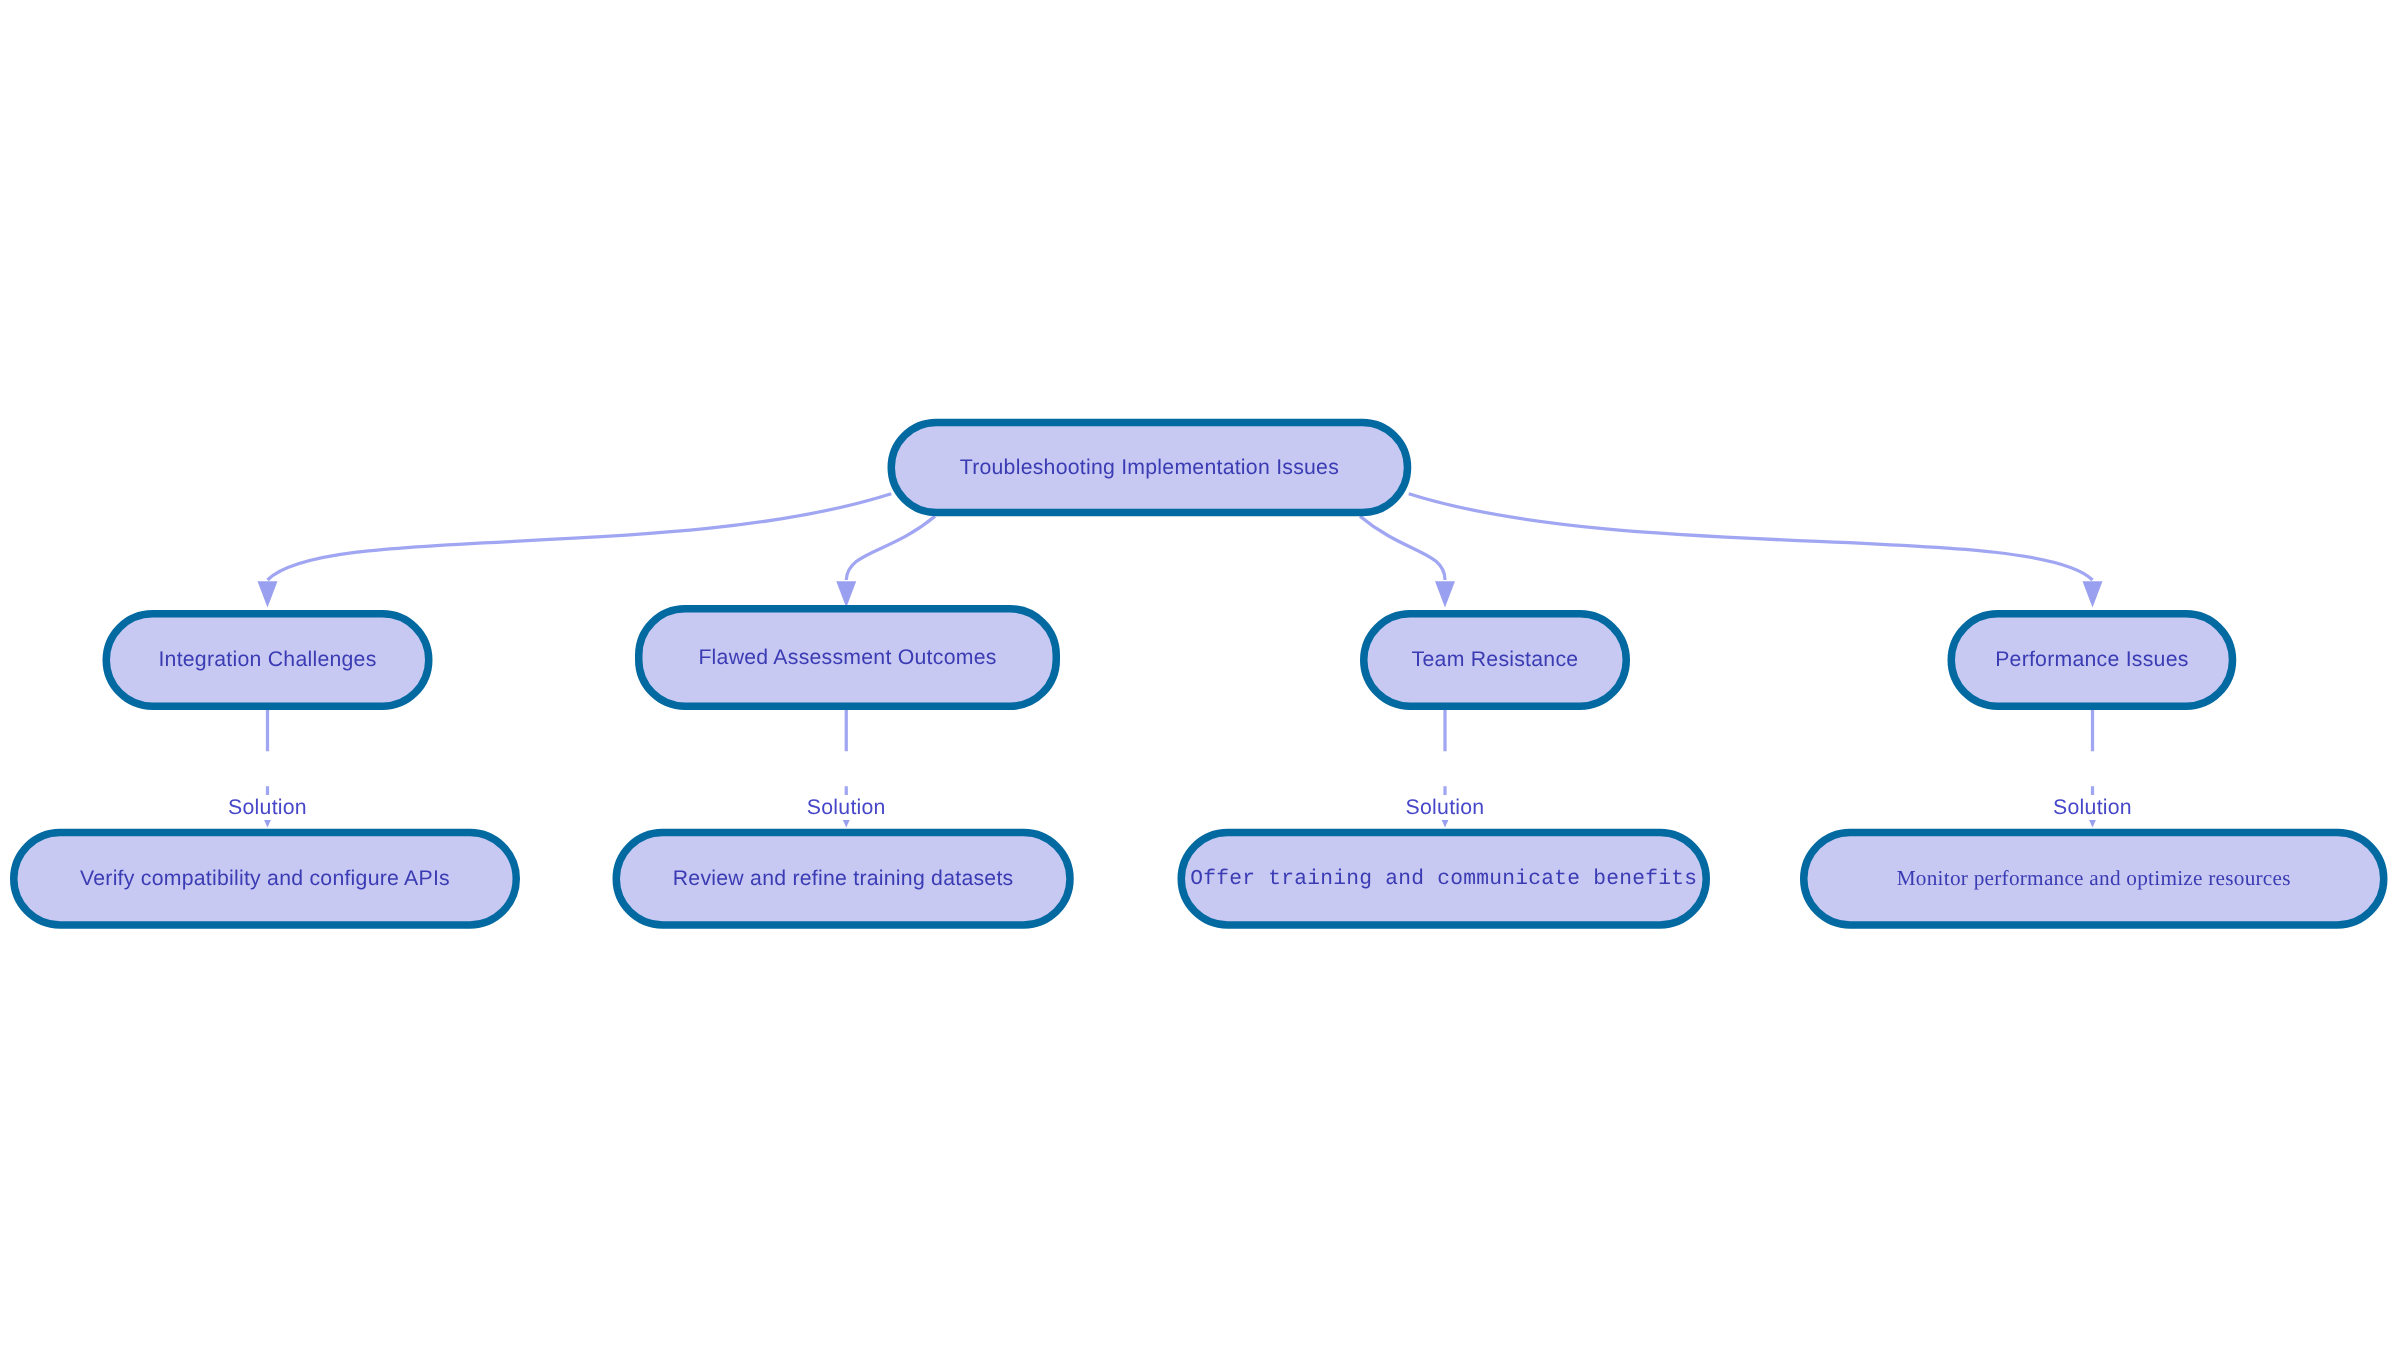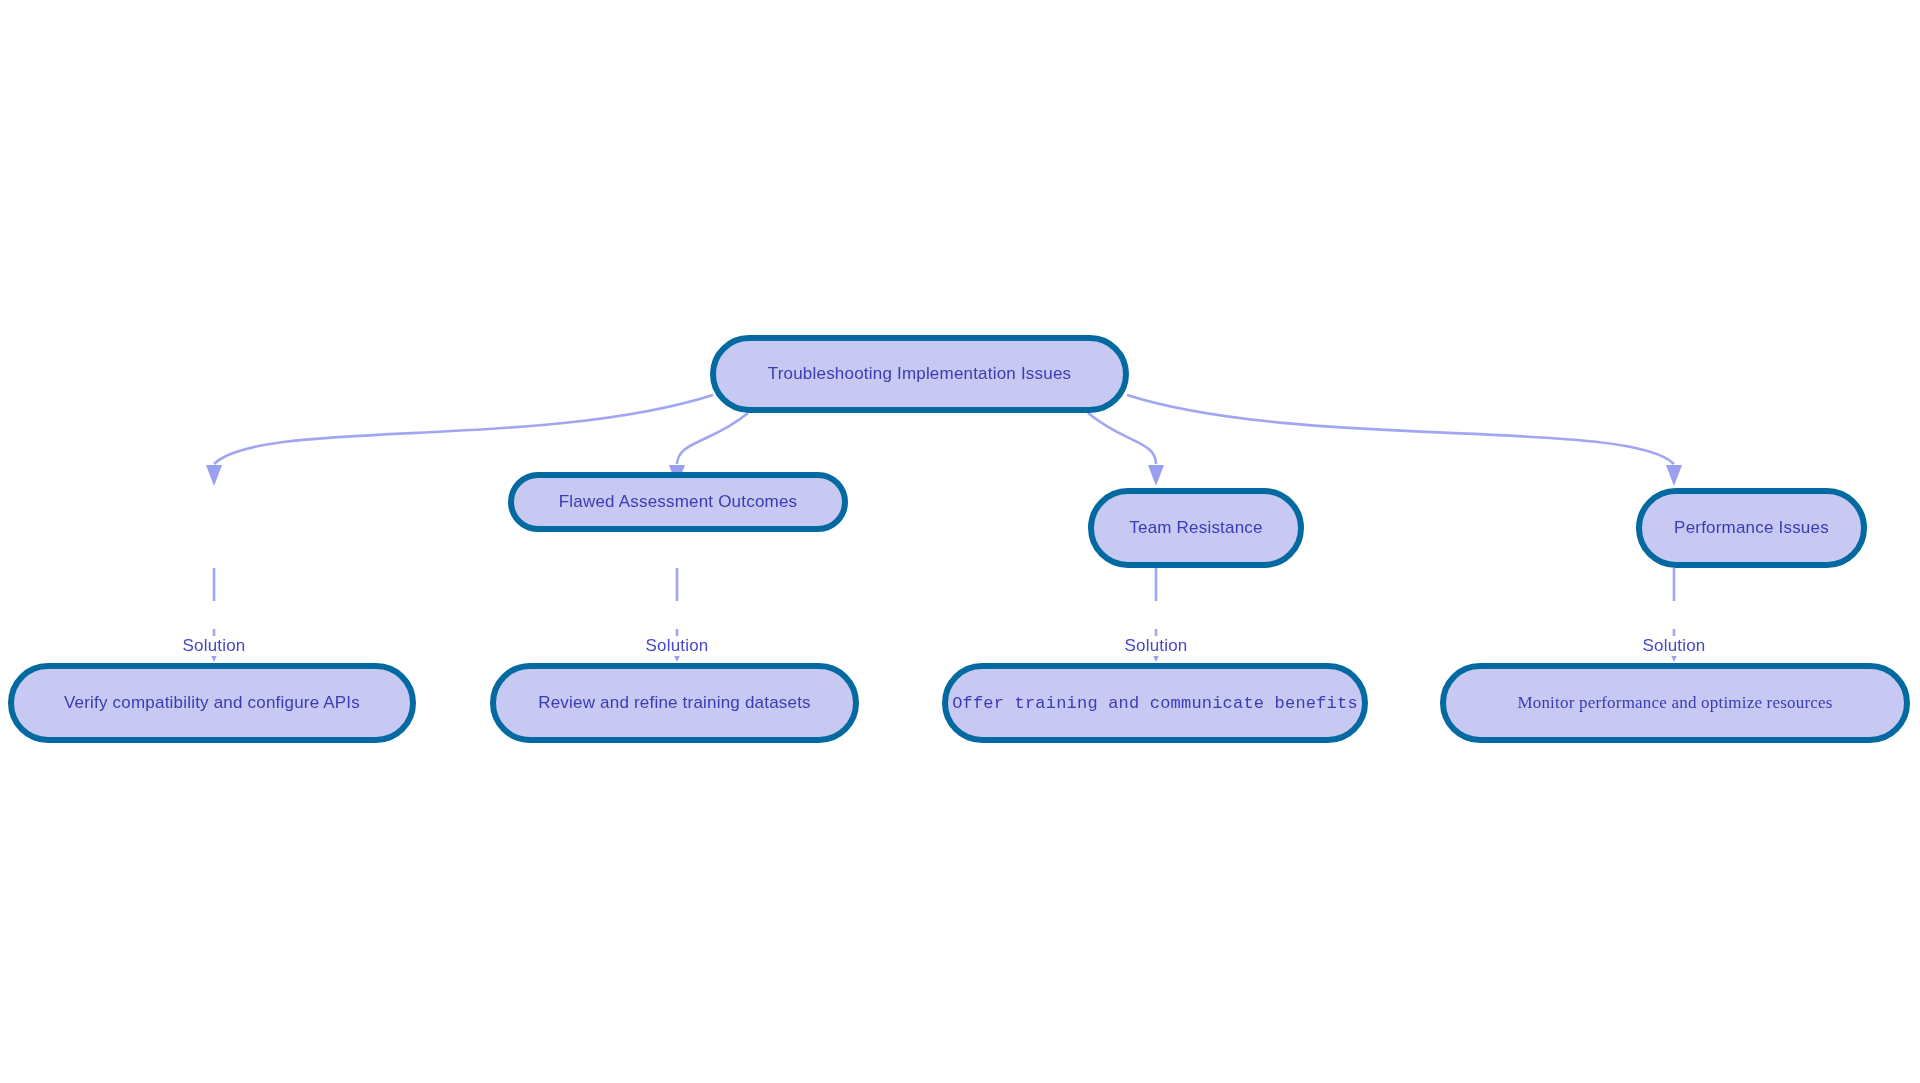--- a/index.html
+++ b/index.html
@@ -80,26 +80,27 @@
     <g fill="#9aa0f0">
       <polygon points="205,642 223,642 214,662"></polygon>
       <polygon points="668,642 686,642 677,662"></polygon>
       <polygon points="1147,642 1165,642 1156,662"></polygon>
       <polygon points="1665,642 1683,642 1674,662"></polygon>
     </g>
   </svg>
 
   <div class="node" style="left:710px; top:335px; width:419px; height:78px;">Troubleshooting Implementation Issues</div>
 
+  <div class="node" style="left:82px; top:488px; width:264px; height:80px;">Integration Challenges</div>
 
-  <div class="node" style="left:508px; top:472px; width:340px; height:60px;">Flawed Assessment Outcomes</div>
+  <div class="node" style="left:508px; top:484px; width:340px; height:84px;">Flawed Assessment Outcomes</div>
 
   <div class="node" style="left:1088px; top:488px; width:216px; height:80px;">Team Resistance</div>
 
-  <div class="node" style="left:1636px; top:488px; width:231px; height:80px;">Performance Issues</div>
+  <div class="node" style="left:1558px; top:488px; width:231px; height:80px;">Performance Issues</div>
 
   <div class="edge-label" style="left:214px; top:604px;">Solution</div>
 
   <div class="edge-label" style="left:677px; top:604px;">Solution</div>
 
   <div class="edge-label" style="left:1156px; top:604px;">Solution</div>
 
   <div class="edge-label" style="left:1674px; top:604px;">Solution</div>
 
   <div class="node" style="left:490px; top:663px; width:369px; height:80px;">Review and refine training datasets</div>

